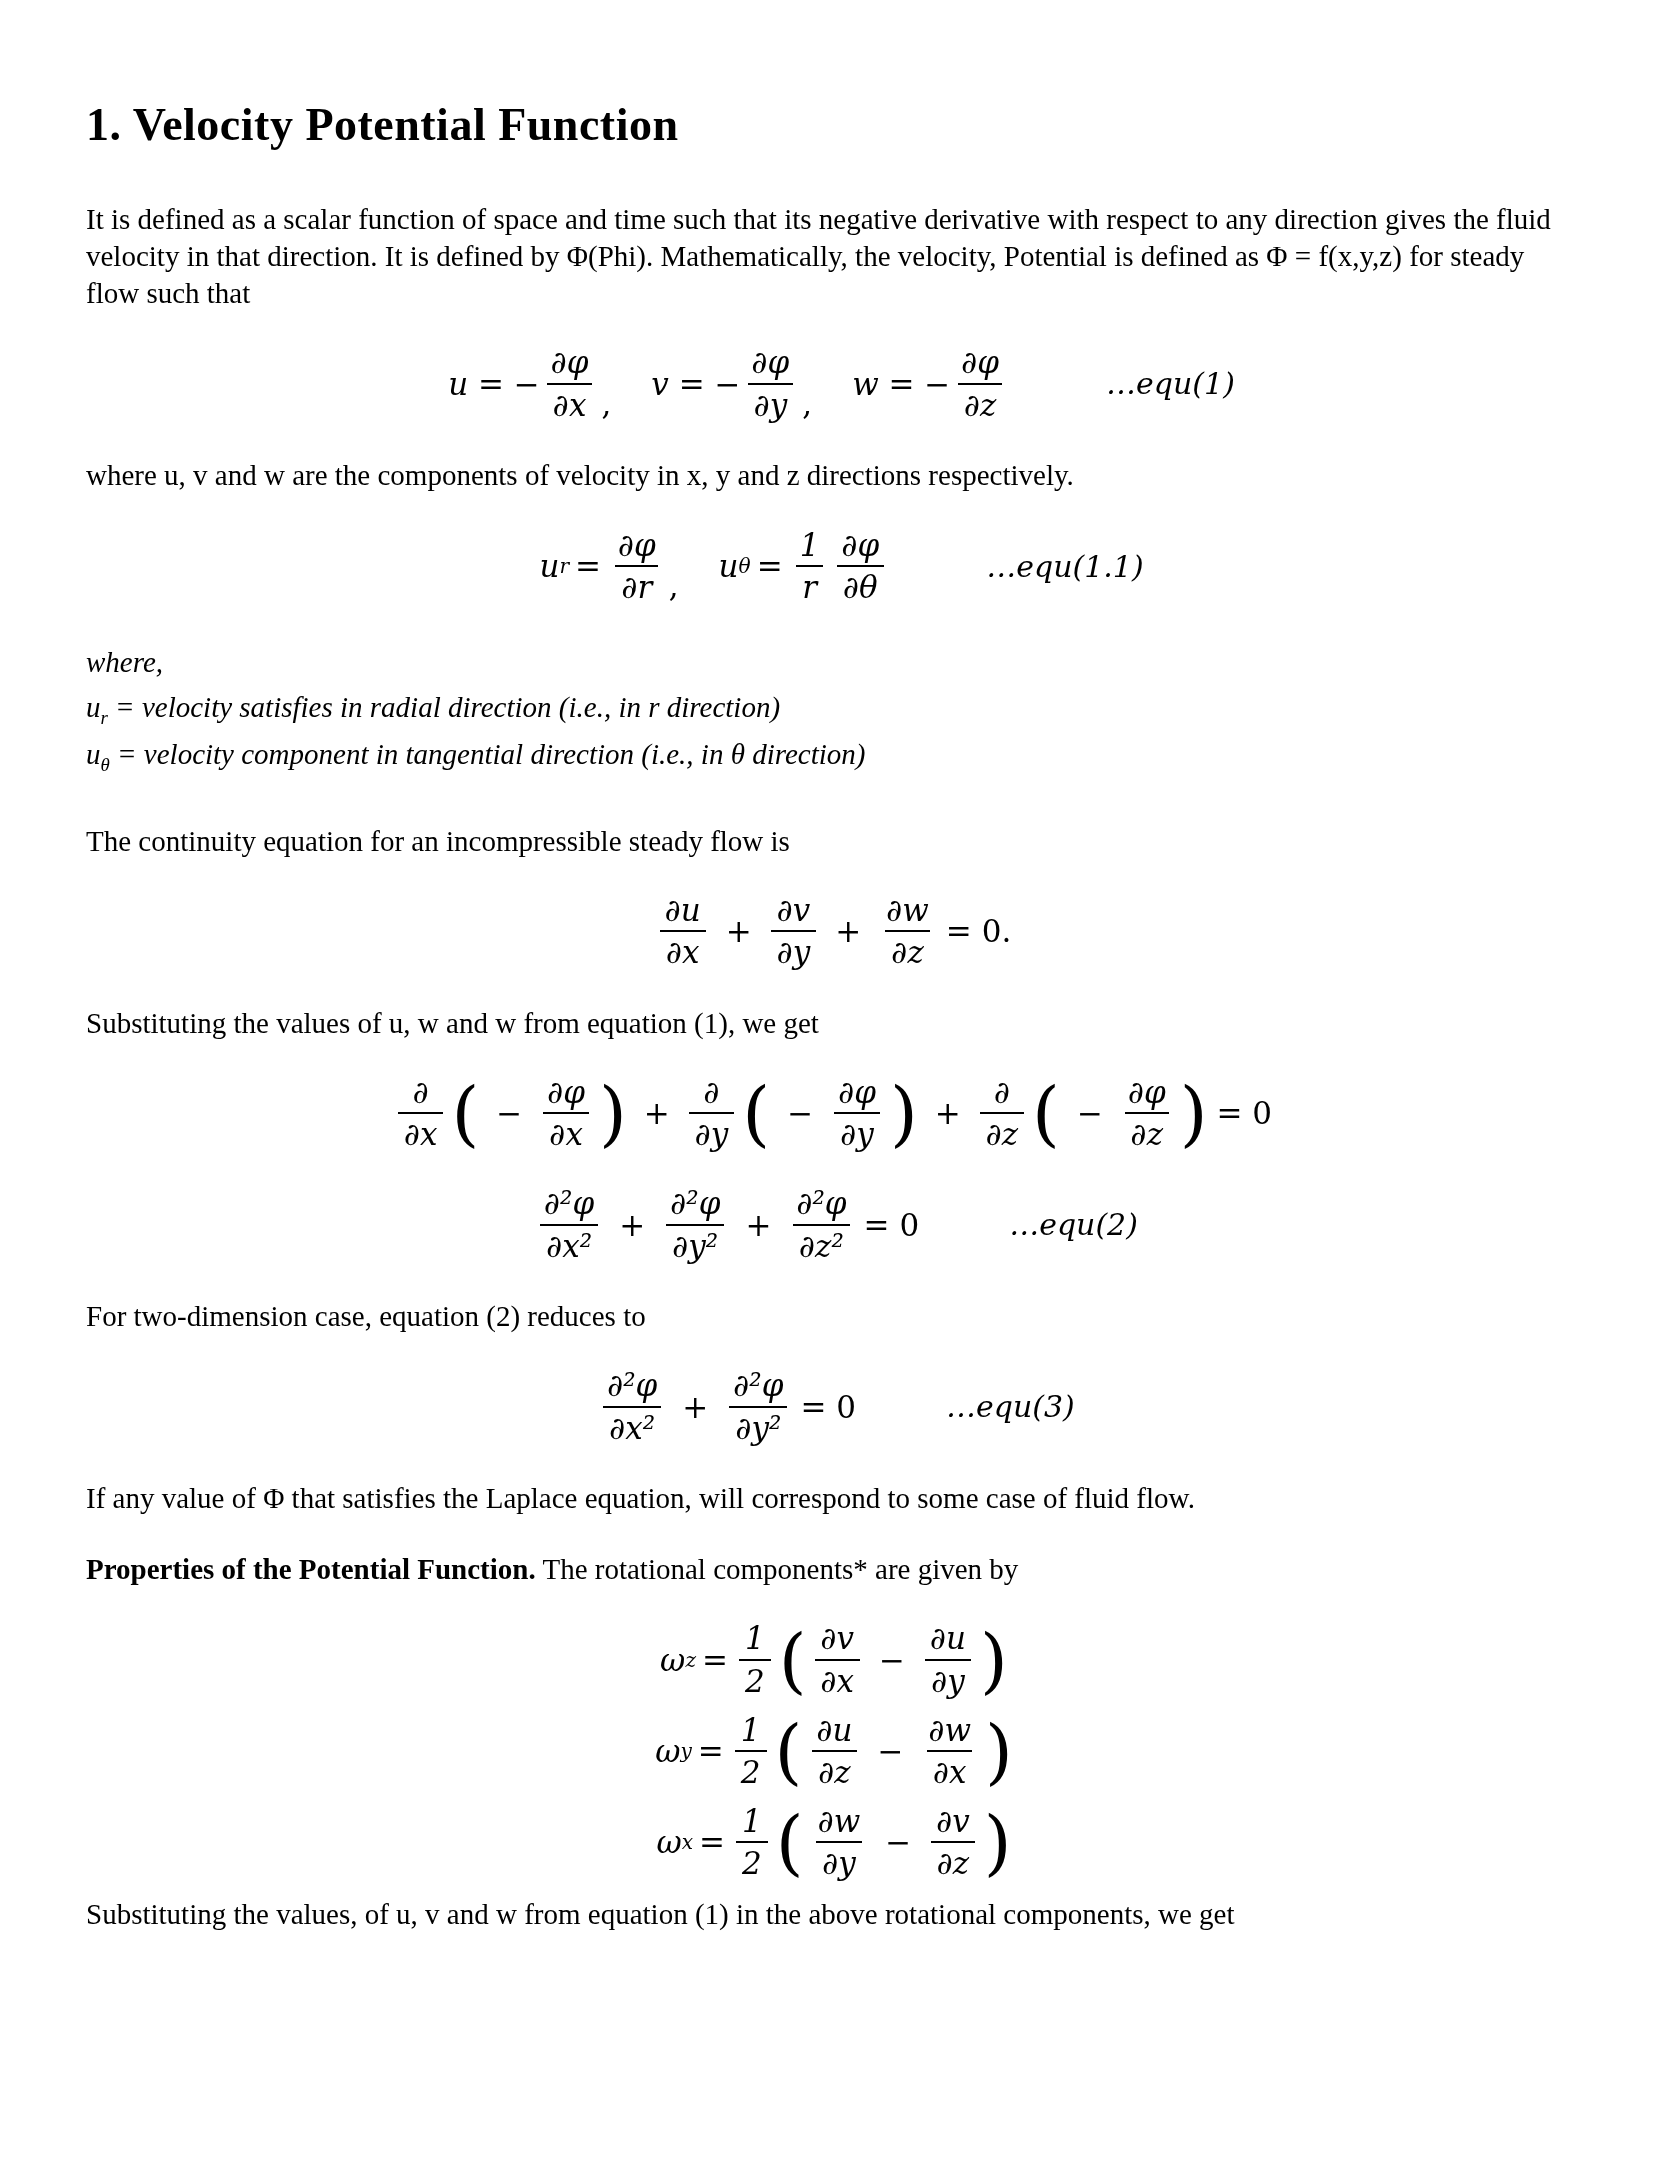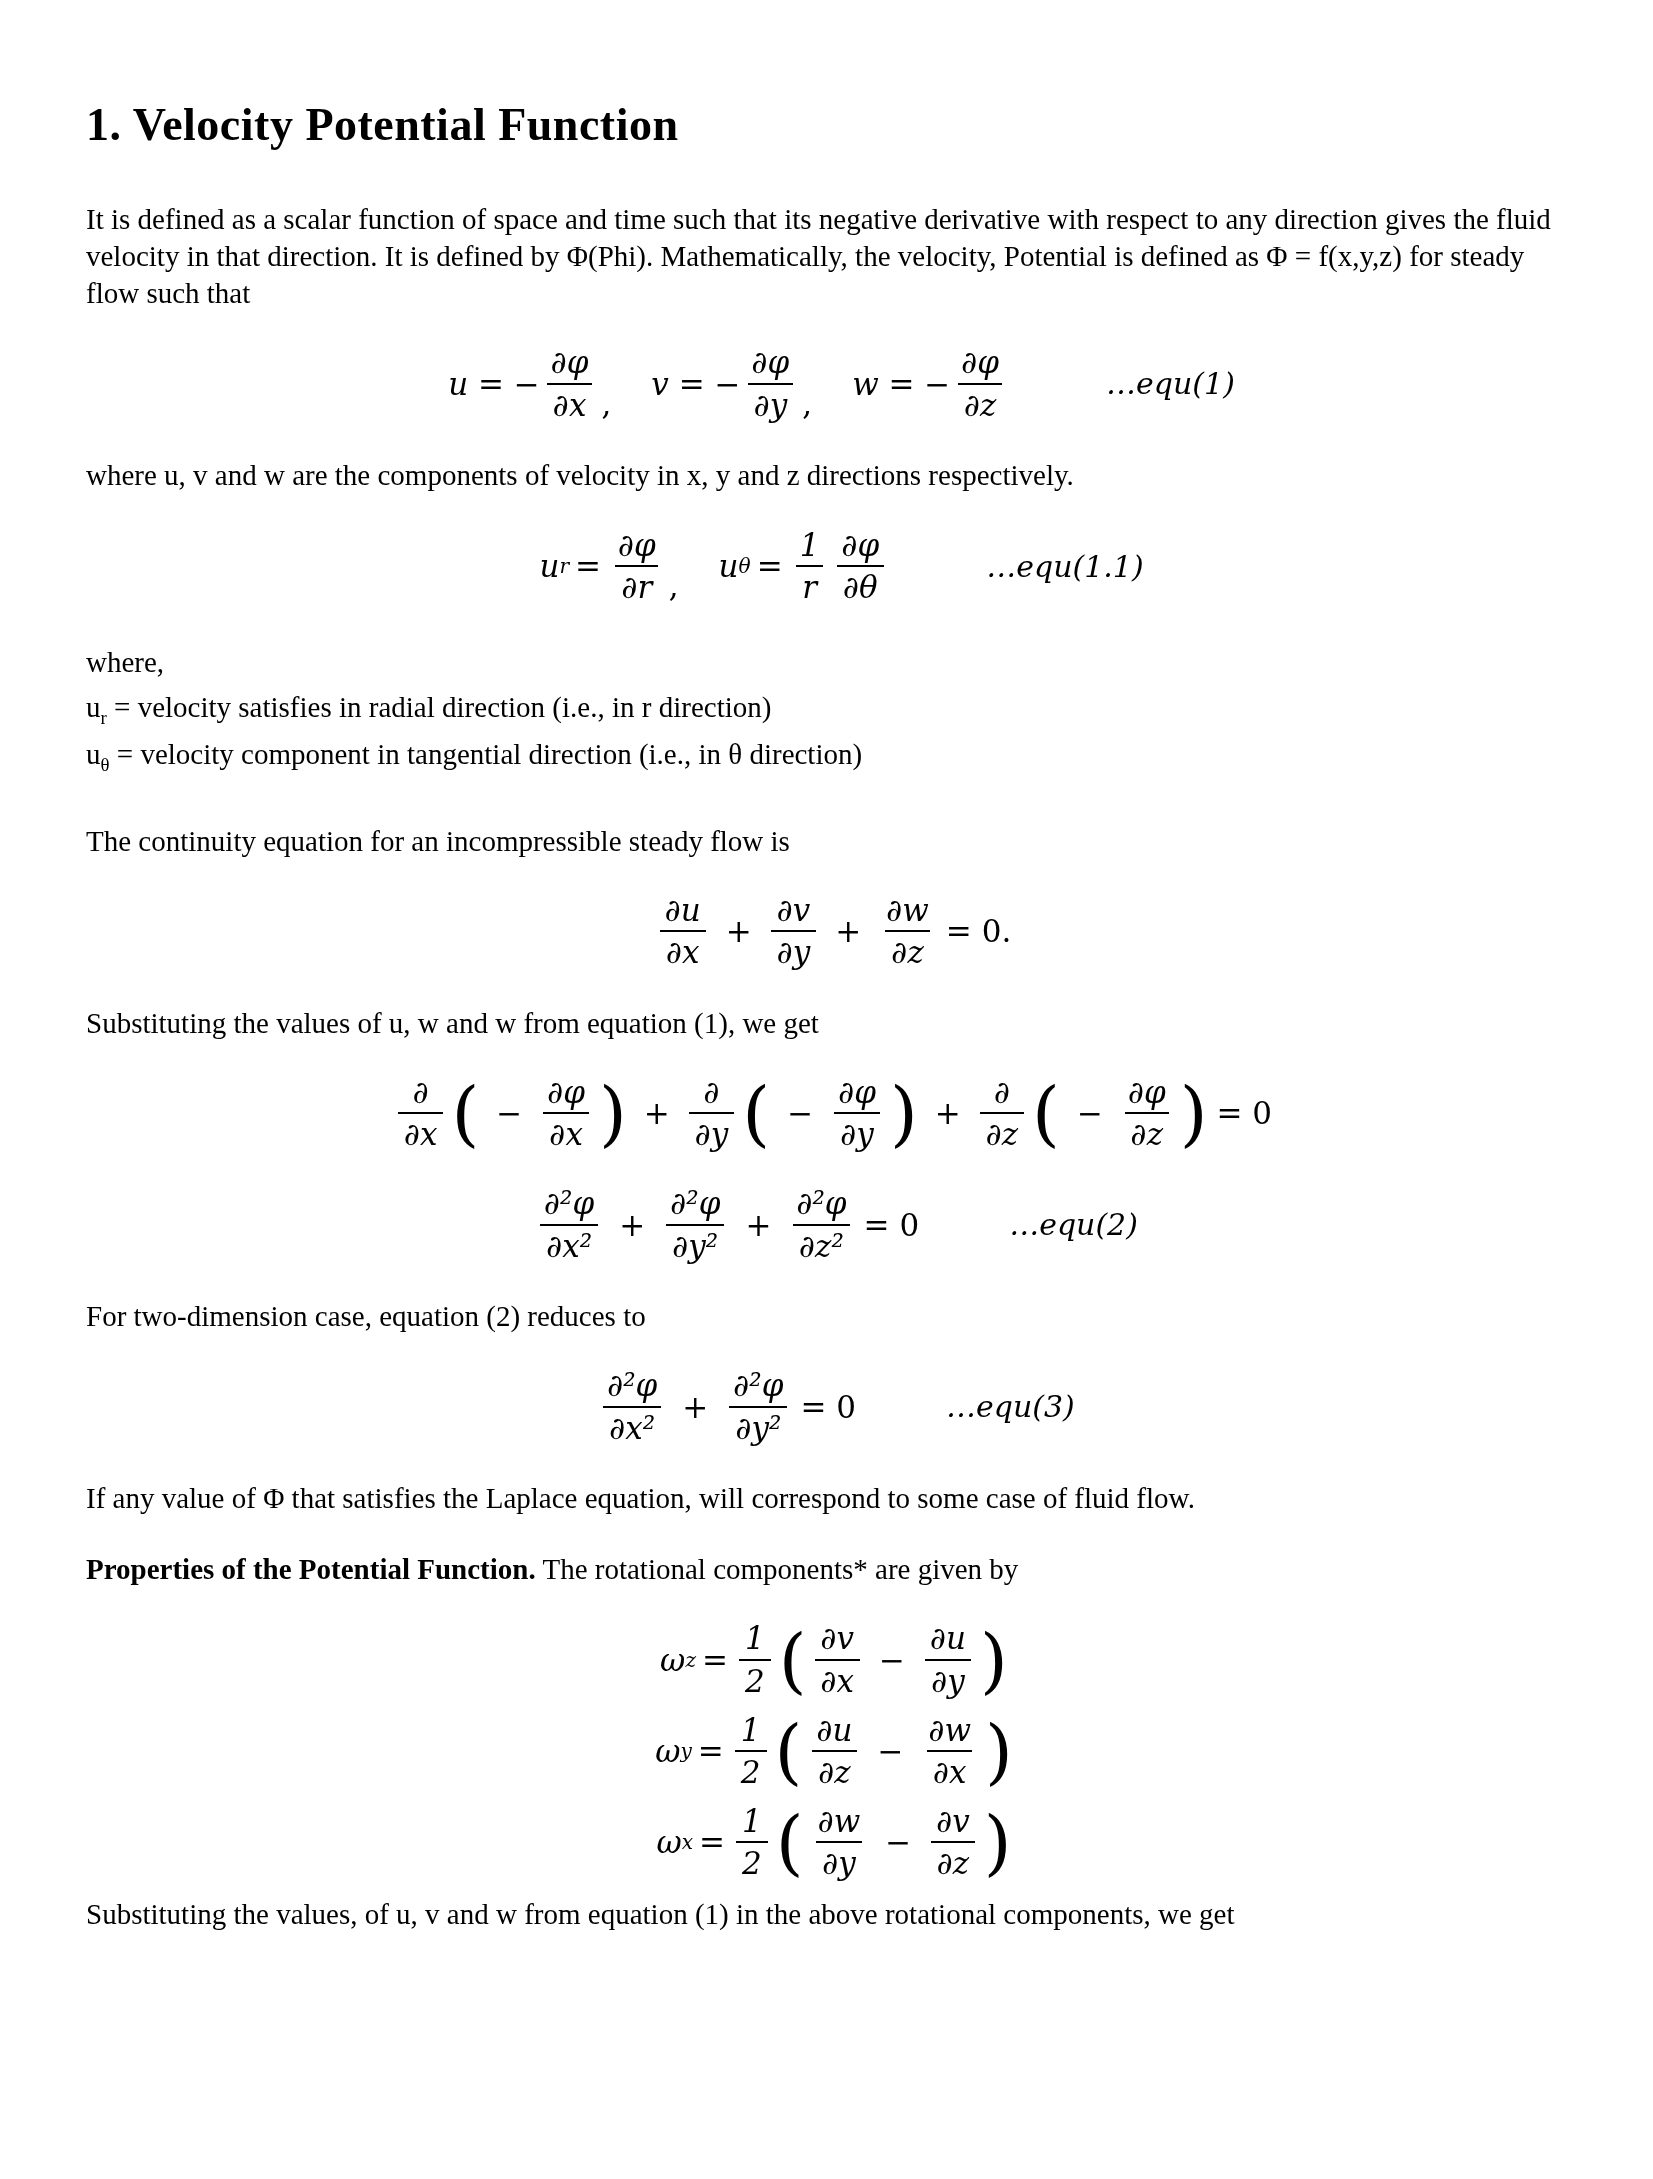--- a/index.html
+++ b/index.html
@@ -26,21 +26,21 @@
   }
   p.bodytext {
     margin: 0 16px 34px 0;
     line-height: 1.28;
     max-width: 1470px;
   }
   .defs {
     margin: 0 0 44px 0;
     line-height: 1.55;
   }
-  .defline { white-space: nowrap; }
+  .defline { white-space: nowrap; font-style: italic; }
   sub { font-size: 65%; }
   b.lead { font-weight: bold; }
 
   
   .eqrow {
     display: flex;
     justify-content: center;
     align-items: center;
     font-family: "DejaVu Serif", serif;
     font-size: 31px;

